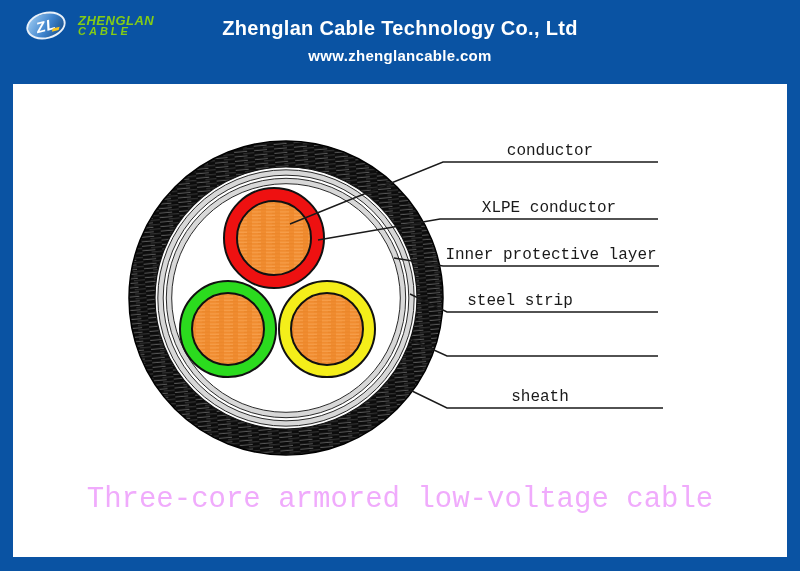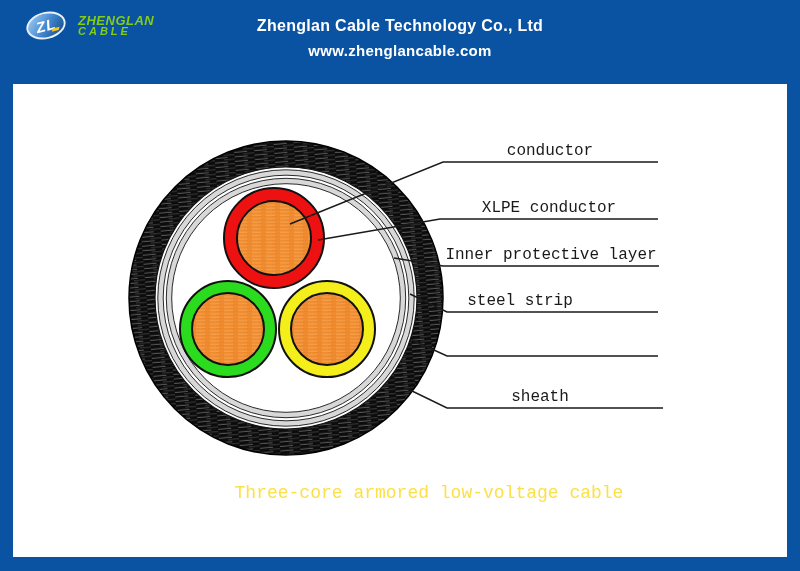--- a/index.html
+++ b/index.html
@@ -14,21 +14,21 @@
   *{margin:0;padding:0;box-sizing:border-box;}
   html,body{background:#fff;}
   .page{
     position:relative;width:800px;height:571px;overflow:hidden;
     background:var(--header-blue);
     font-family:"Liberation Sans",sans-serif;
   }
   
   .topbar{position:absolute;left:0;top:0;width:800px;height:84px;background:var(--header-blue);}
   .head-center{position:absolute;left:0;right:0;top:0;text-align:center;color:#fff;}
-  .company{margin-top:17px;font-size:16px;font-weight:bold;letter-spacing:.3px;}
+  .company{margin-top:17px;font-size:20px;font-weight:bold;letter-spacing:.3px;}
   .website{margin-top:7px;font-size:15px;font-weight:bold;letter-spacing:.3px;}
   
   .logo-left{position:absolute;left:26px;top:12px;display:flex;align-items:flex-start;}
   .logo-ellipse{
     position:relative;width:40px;height:27px;border-radius:50%;
     background:linear-gradient(135deg,#a6d2f5 0%,#3d82cc 55%,#12467e 100%);
     border:2px solid #e8f0f9;transform:rotate(-14deg);
     display:flex;align-items:center;justify-content:center;
     color:#fff;font-weight:bold;font-style:italic;font-size:15px;letter-spacing:1px;
   }
@@ -45,21 +45,21 @@
   
   .canvas{position:absolute;left:13px;top:84px;width:774px;height:473px;background:#fff;}
   .diagram-svg{position:absolute;left:0;top:0;width:800px;height:571px;pointer-events:none;}
   
   .lbl{
     position:absolute;transform:translateX(-50%);
     font-family:"Liberation Mono",monospace;font-size:16px;color:#1a1a1a;white-space:nowrap;
   }
   .caption{
     position:absolute;left:400px;top:483px;transform:translateX(-50%);
-    font-family:"Liberation Mono",monospace;font-size:18px;color:#fde047;white-space:nowrap;margin-left:29px;
+    font-family:"Liberation Mono",monospace;font-size:29px;color:#f0abfc;white-space:nowrap;
   }
 </style>
 </head>
 <body>
 
 <div class="page">
 
   <div class="topbar">
     <div class="logo-left">
       <div class="logo-ellipse">

